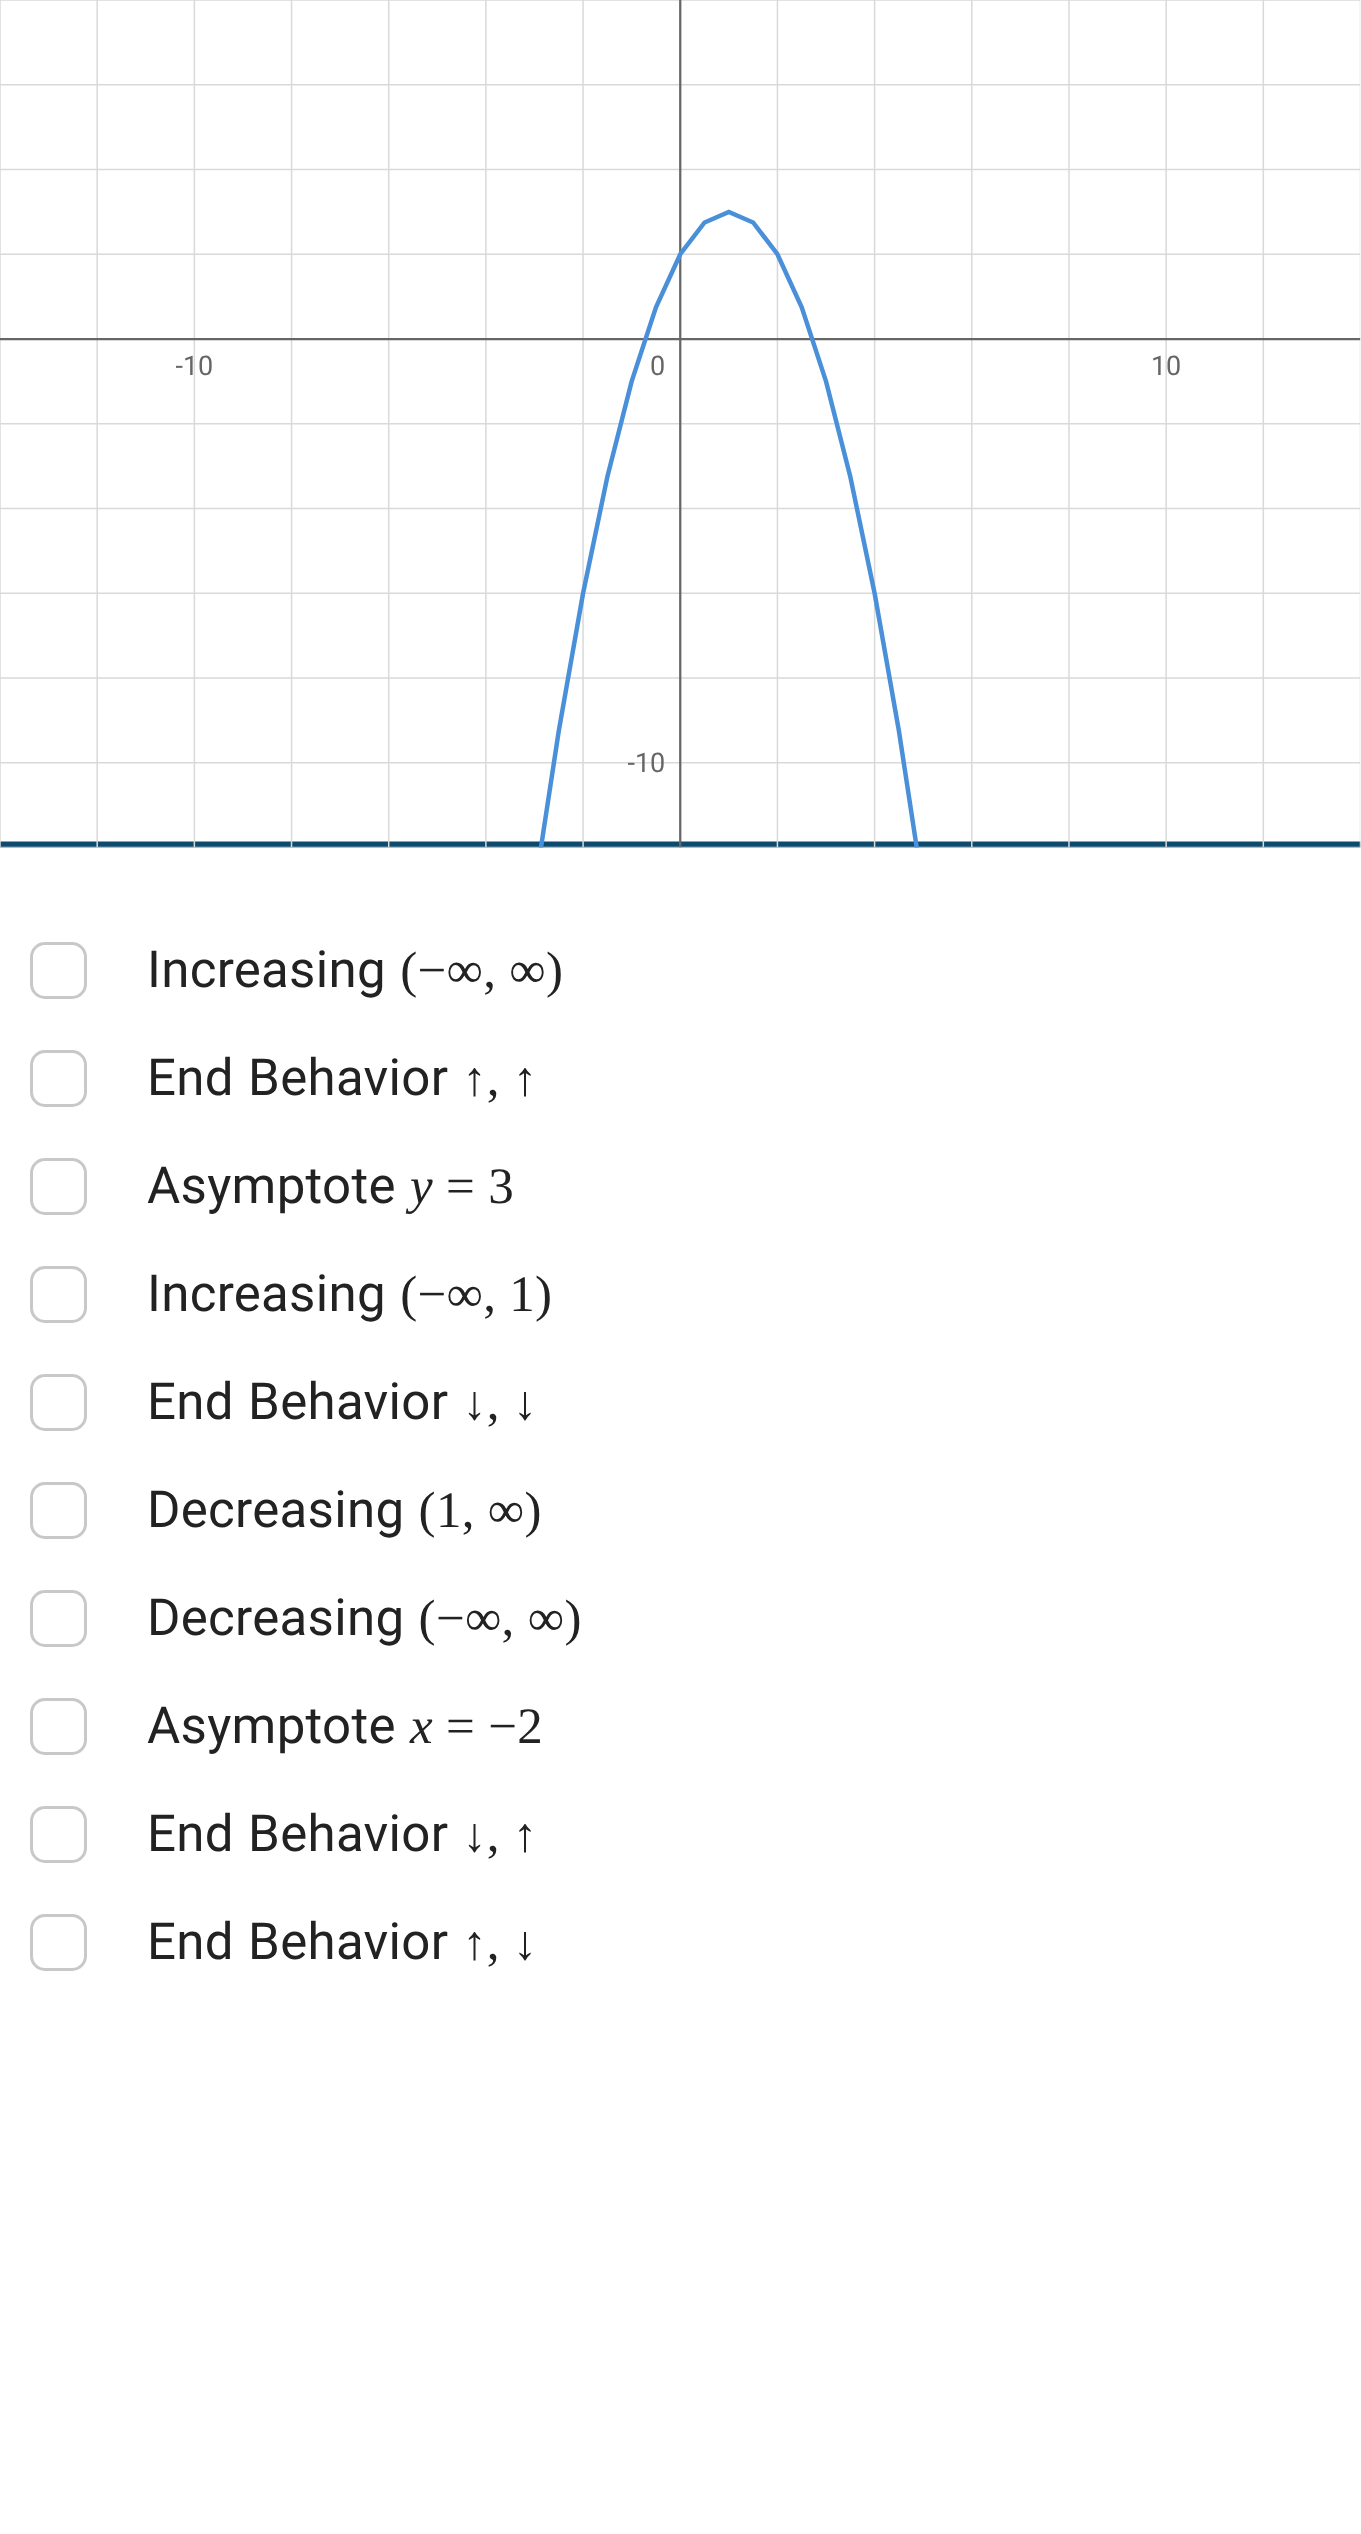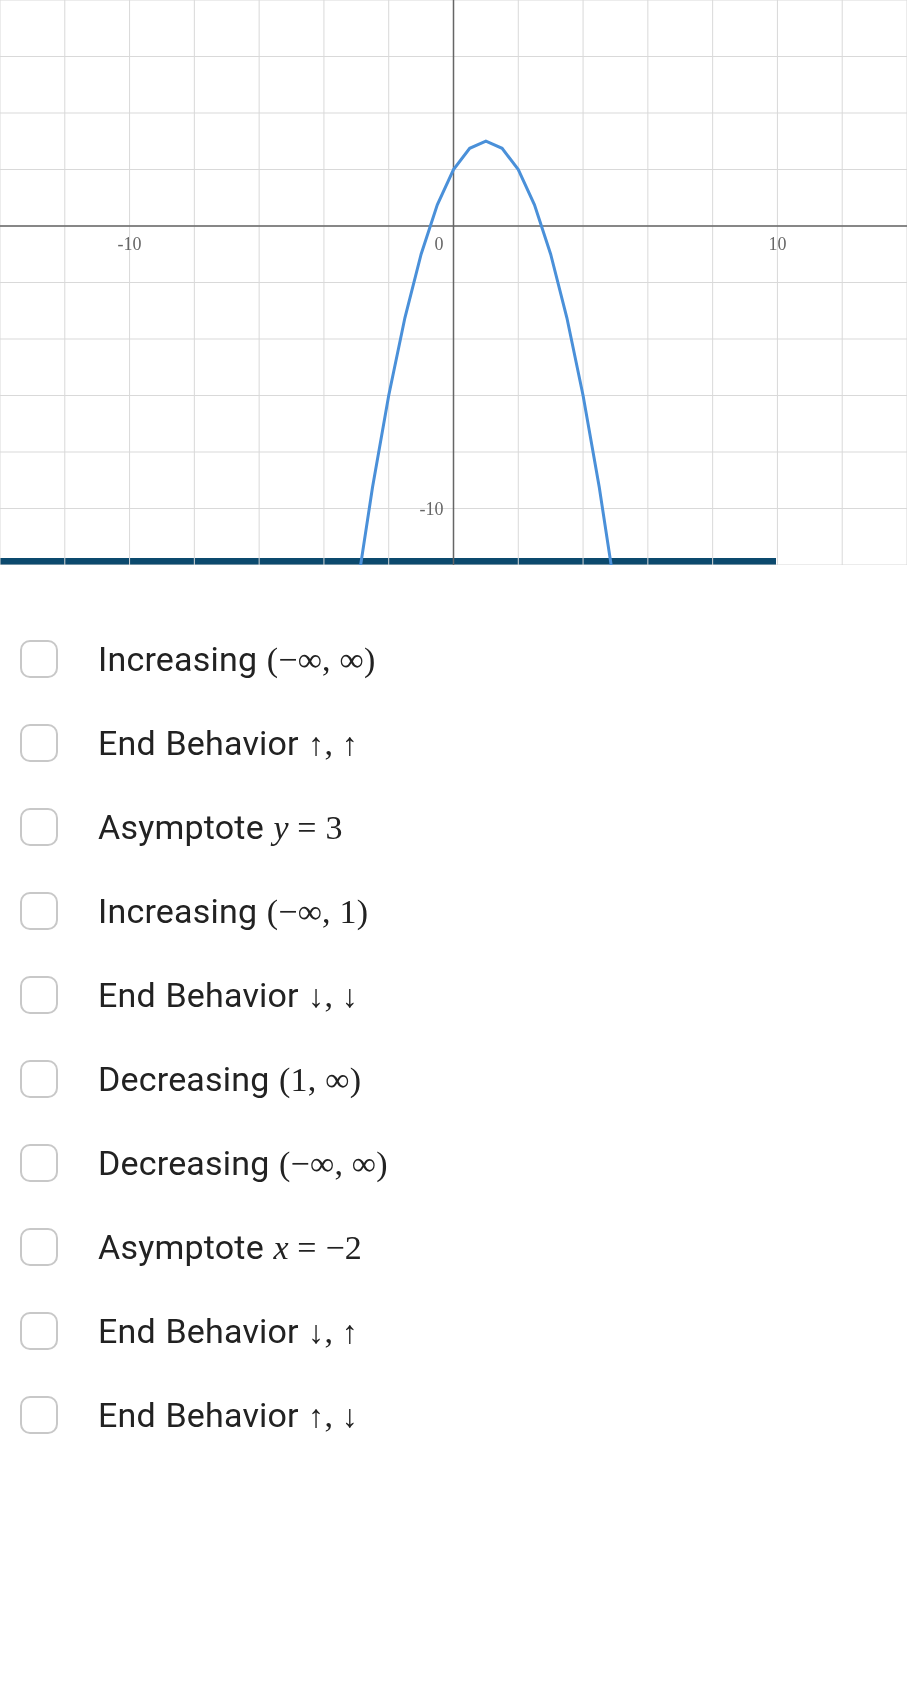--- a/index.html
+++ b/index.html
@@ -5,38 +5,37 @@
   * { box-sizing: border-box; }
   body {
     margin: 0;
     font-family: -apple-system, BlinkMacSystemFont, "Segoe UI", Roboto, Arial, sans-serif;
     background: #fff;
     color: #222;
     width: 907px;
   }
   .chart-area {
     position: relative;
-    width: 776px;
+    width: 907px;
     height: 565px;
-    border-bottom: 7px solid #0c4a6e;
-    font-family: Liberation Serif, serif;
+    border-bottom: 4px solid #0c4a6e;
   }
   svg { display:block; }
   .grid line { stroke:#d9d9d9; stroke-width:1; }
   .axis line { stroke:#666; stroke-width:1.5; }
   .tick-label { fill:#666; font-size:18px; font-family:inherit; }
   .curve { stroke:#4a90d9; stroke-width:3; fill:none; }
 
   .options {
     padding: 30px 20px 40px 20px;
   }
   .opt {
     display:flex;
     align-items:center;
-    margin: 44px 0;
+    margin: 32px 0;
   }
   .cb {
     width:38px; height:38px;
     border:2px solid #c8c8c8;
     border-radius:10px;
     flex:0 0 auto;
     margin-right: 40px;
     background:#fff;
   }
   .label {

